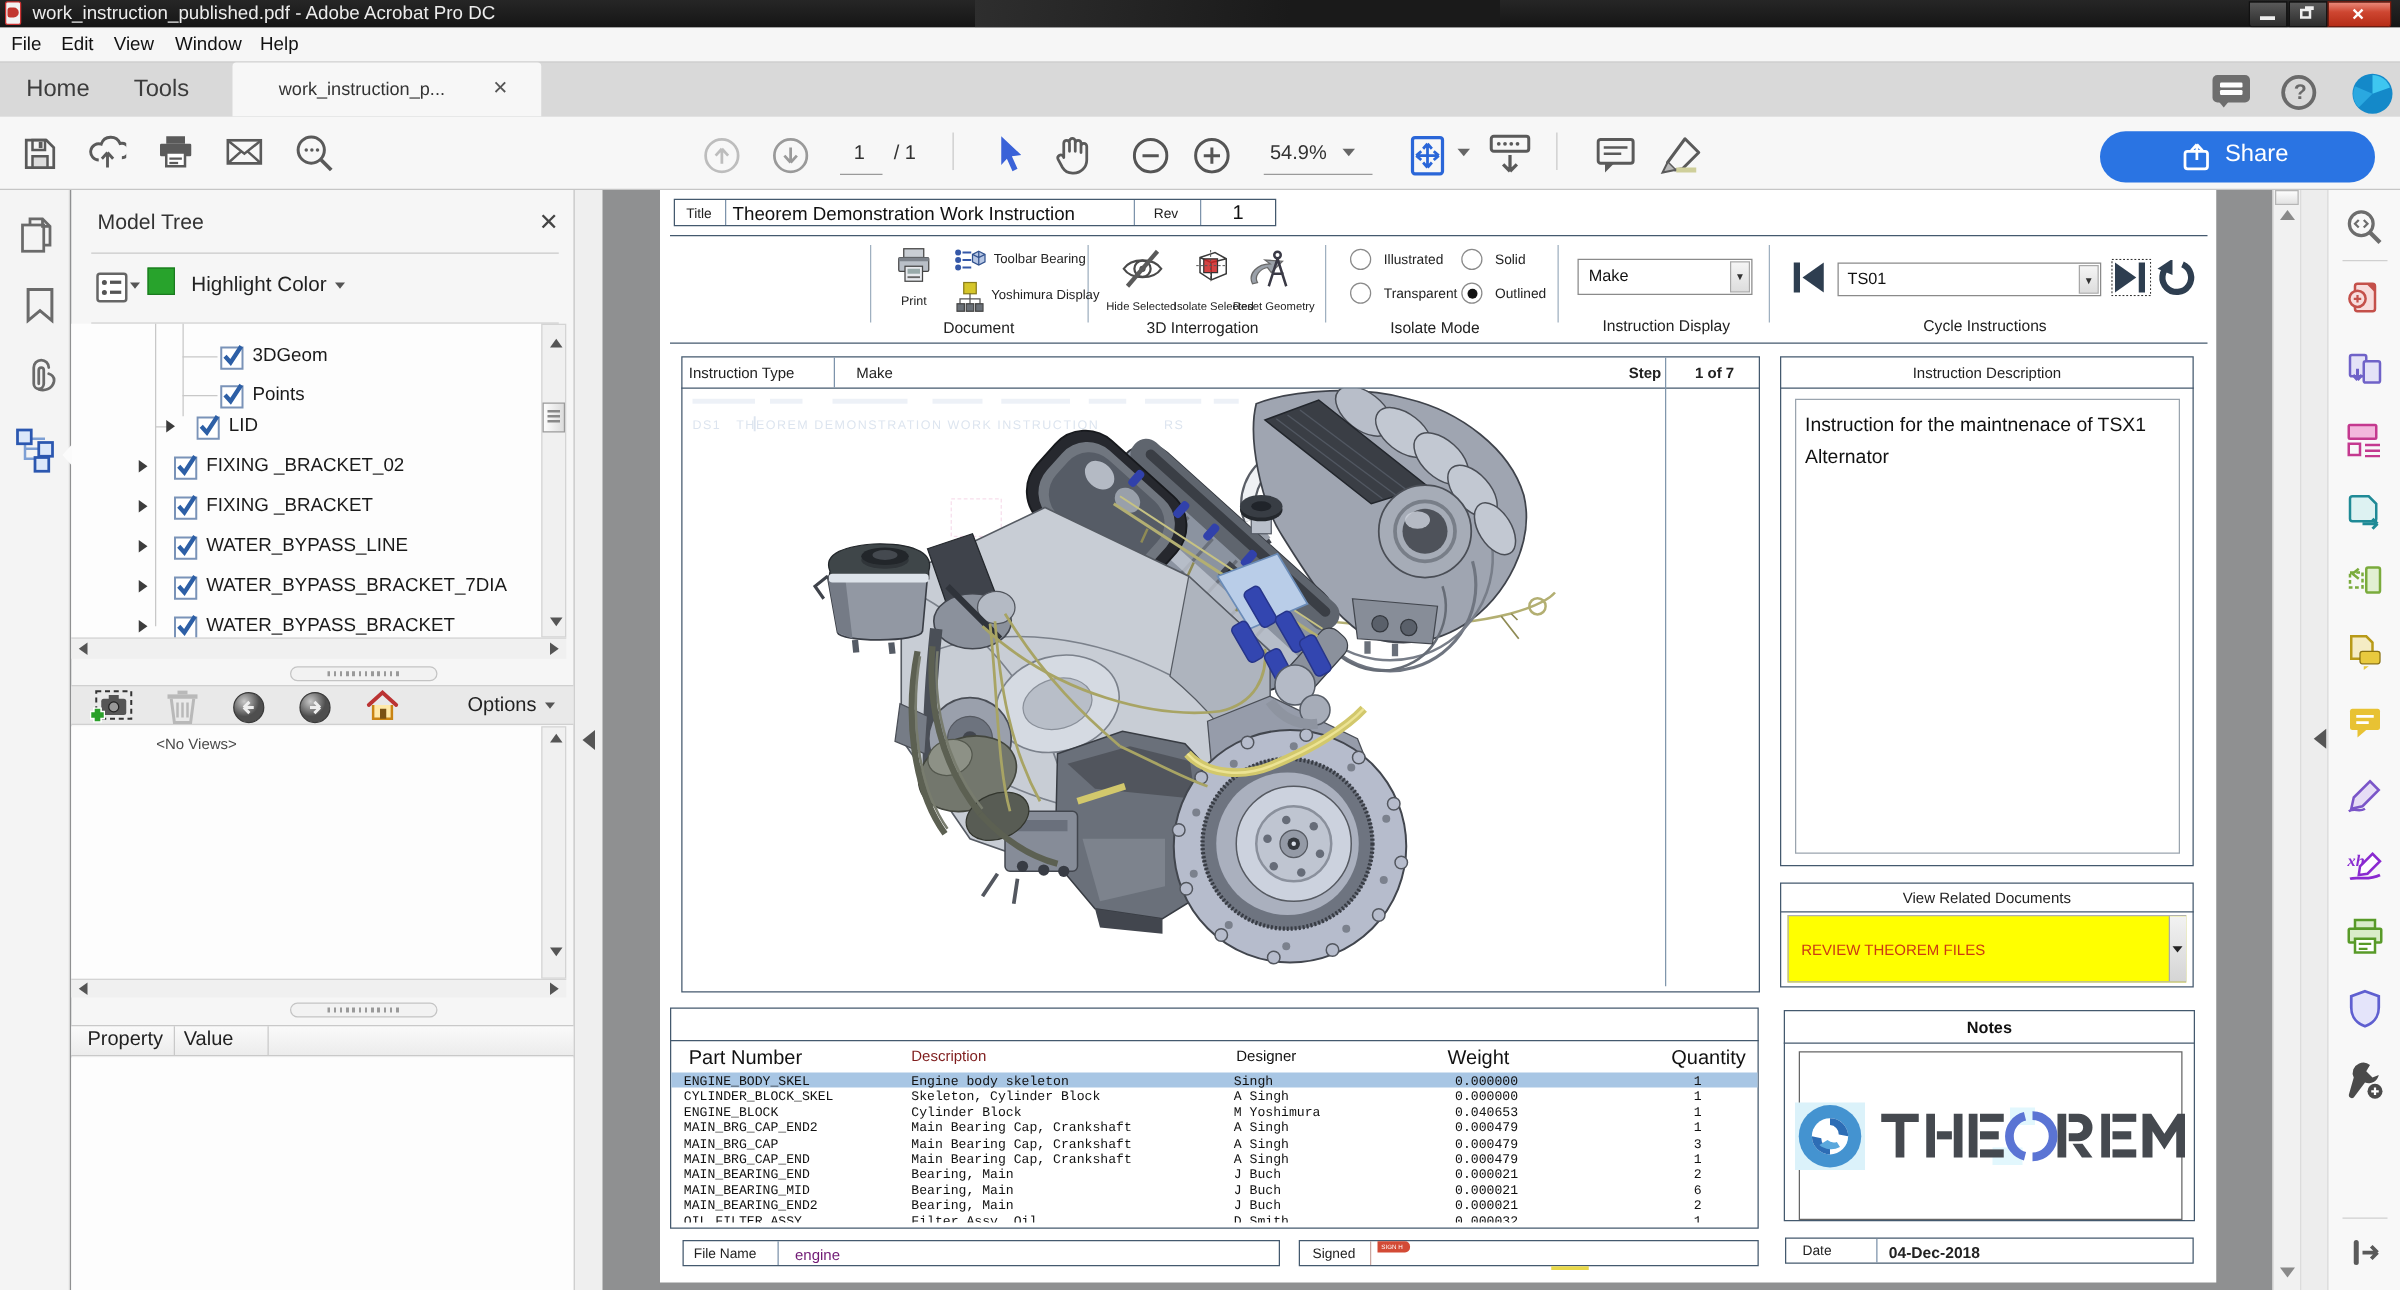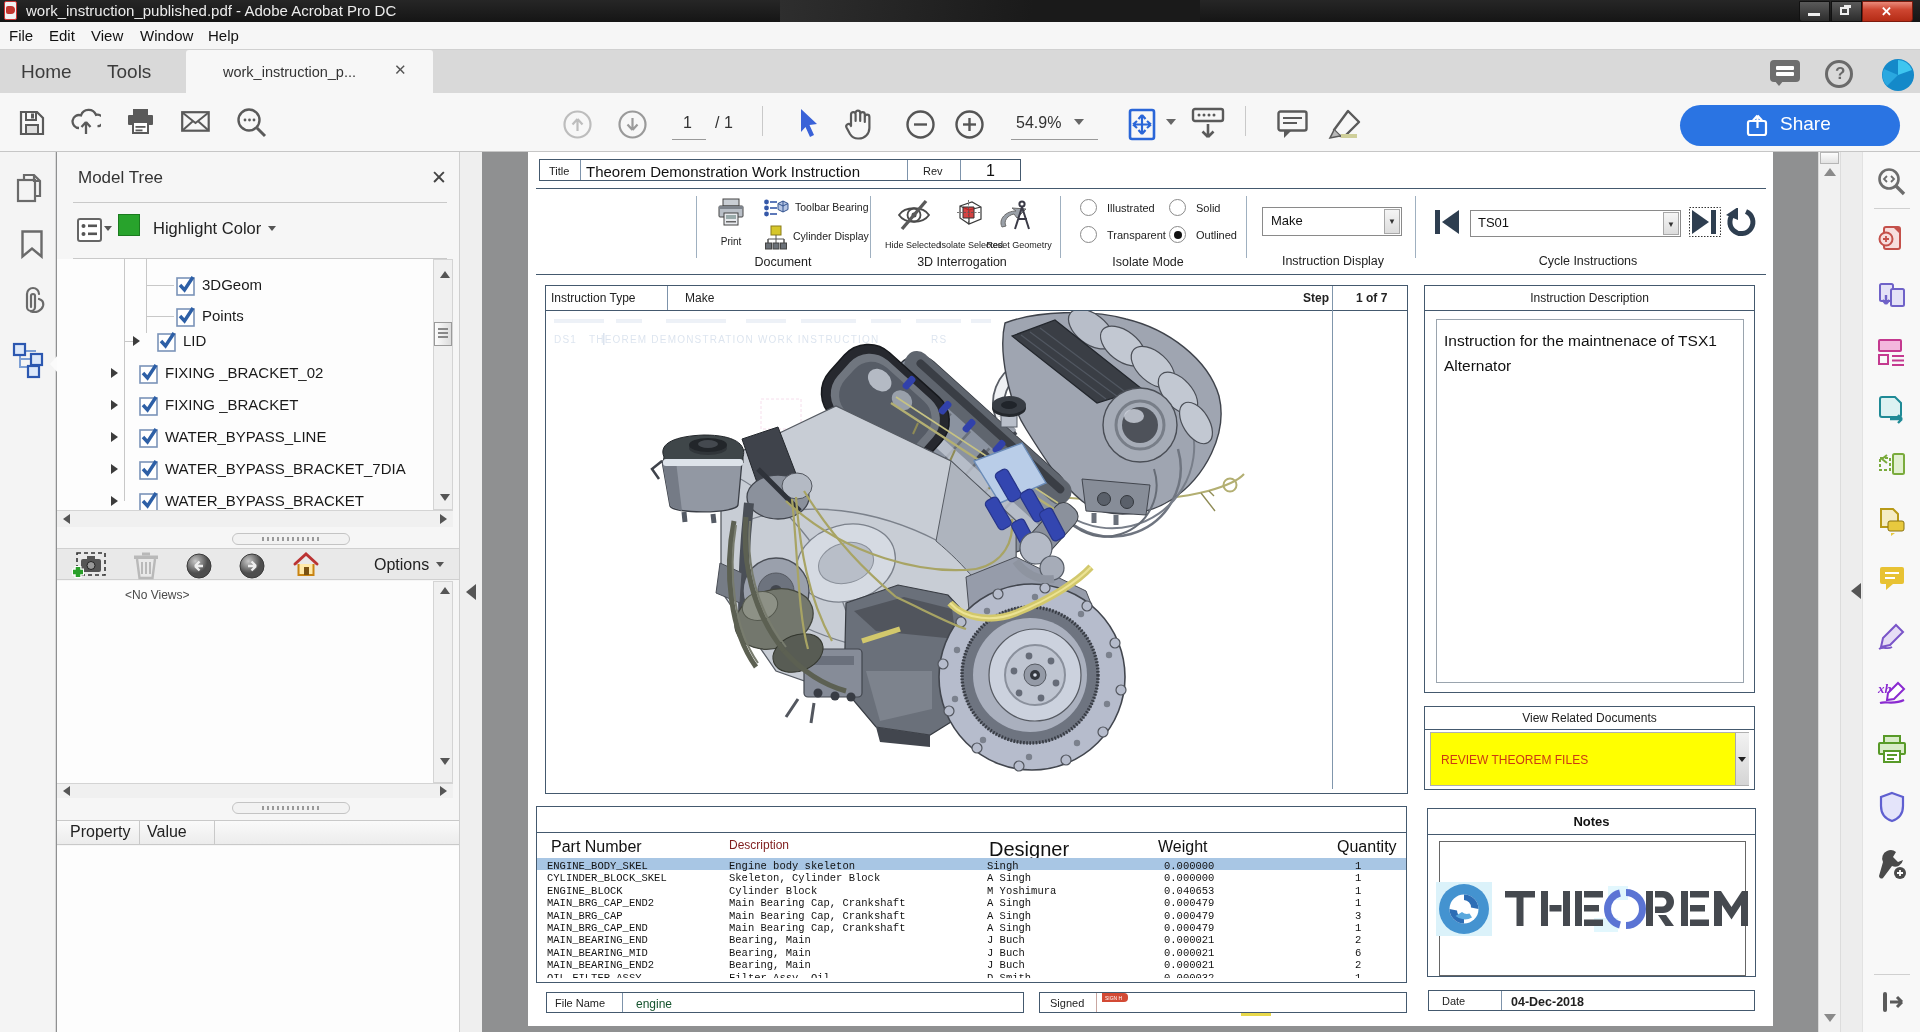--- a/index.html
+++ b/index.html
@@ -371,21 +371,21 @@
         <path d="M19 2 v11 M14 4.5 l5 2.5 l5-2.5" fill="none" stroke="#33538f"></path>
       </svg>
  <div class="abs" style="left:267px;top:49px;font-size:10.5px;color:#222">Toolbar Bearing</div>
  <svg class="abs" style="left:237px;top:73px" width="22" height="26" viewBox="0 0 22 26">
   <rect x="6" y="1" width="10" height="9" fill="#d6c62a" stroke="#8a7d1a"></rect>
   <path d="M11 10 v4 M3 18 v-4 h16 v4 M3 14 v4 m8-4 v4 m8-4 v4" stroke="#555" fill="none"></path>
   <rect x="0.5" y="18" width="6" height="6" fill="#6a7077" stroke="#444"></rect>
         <rect x="8" y="18" width="6" height="6" fill="#6a7077" stroke="#444"></rect>
         <rect x="15.5" y="18" width="6" height="6" fill="#6a7077" stroke="#444"></rect>
       </svg>
- <div class="abs" style="left:265px;top:78px;font-size:10.5px;color:#222">Cylinder Display</div>
+ <div class="abs" style="left:265px;top:78px;font-size:10.5px;color:#222">Yoshimura Display</div>
  <div class="seclabel" style="left:205px;top:103px;width:100px">Document</div>
  <svg class="abs" style="left:369px;top:46px" width="34" height="34" viewBox="0 0 34 34">
   <path d="M2 17 C 8 8 26 8 32 17 C 26 26 8 26 2 17 Z" fill="none" stroke="#4a4a4a" stroke-width="1.8"></path>
   <circle cx="17" cy="17" r="6.5" fill="none" stroke="#4a4a4a" stroke-width="1.8"></circle>
         <circle cx="17" cy="17" r="2.5" fill="#4a4a4a"></circle>
   <line x1="29" y1="3" x2="5" y2="31" stroke="#5a5a5a" stroke-width="3.4"></line>
       </svg>
  <div class="icolabel" style="left:357px;top:88px;width:56px;font-size:9px;white-space:nowrap">Hide Selected</div>
  <svg class="abs" style="left:427px;top:46px" width="28" height="29" viewBox="0 0 28 29">
   <g fill="none" stroke="#3a3a3a" stroke-width="1.2">
@@ -689,29 +689,29 @@
 
  <div class="pdfbox" style="left:899px;top:656px;width:329px;height:169px"></div>
  <div class="abs" style="left:899px;top:682px;width:329px;height:1px;background:#44596e"></div>
  <div class="abs" style="left:899px;top:662px;width:329px;font-size:13px;text-align:center;color:#111;font-weight:bold">Notes</div>
  <div class="abs" style="left:911px;top:689px;width:307px;height:135px;border:1px solid #666"></div>
 
  <div class="pdfbox" style="left:8px;top:654px;width:871px;height:177px"></div>
  <div class="abs" style="left:8px;top:680px;width:871px;height:1px;background:#44596e"></div>
  <div class="abs" style="left:23px;top:686px;font-size:16px;color:#111">Part Number</div>
  <div class="abs" style="left:201px;top:686px;font-size:12px;color:#7f1d1d">Description</div>
- <div class="abs" style="left:461px;top:686px;font-size:20px;color:#111">Designer</div>
+ <div class="abs" style="left:461px;top:686px;font-size:12px;color:#111">Designer</div>
  <div class="abs" style="left:630px;top:686px;font-size:16px;color:#111">Weight</div>
  <div class="abs" style="left:809px;top:686px;font-size:16px;color:#111">Quantity</div>
  <div class="abs" style="left:9px;top:706px;width:869px;height:12.4px;background:#a8c6e4"></div>
 
  <div class="pdfbox" style="left:18px;top:840px;width:478px;height:21px"></div>
  <div class="pdflabel" style="left:27px;top:845px">File Name</div>
  <div class="abs" style="left:94px;top:841px;width:1px;height:19px;background:#7d93ab"></div>
- <div class="abs" style="left:108px;top:845px;font-size:12px;color:#14532d">engine</div>
+ <div class="abs" style="left:108px;top:845px;font-size:12px;color:#701a75">engine</div>
  <div class="pdfbox" style="left:511px;top:840px;width:368px;height:21px"></div>
  <div class="pdflabel" style="left:522px;top:845px">Signed</div>
  <div class="abs" style="left:568px;top:841px;width:1px;height:19px;background:#c9a6a0"></div>
  <div class="abs" style="left:574px;top:841px;width:26px;height:9px;background:#d34a35;border-radius:0 4px 4px 0"></div>
  <div class="abs" style="left:577px;top:842.5px;font-size:5px;color:#fff">SIGN&nbsp;H</div>
  <div class="abs" style="left:713px;top:861px;width:30px;height:3px;background:#e8d84a"></div>
  <div class="pdfbox" style="left:900px;top:838px;width:327px;height:21px"></div>
  <div class="pdflabel" style="left:914px;top:843px">Date</div>
  <div class="abs" style="left:973px;top:839px;width:1px;height:19px;background:#7d93ab"></div>
  <div class="abs" style="left:983px;top:843px;font-size:12.5px;font-weight:bold;color:#222">04-Dec-2018</div>

